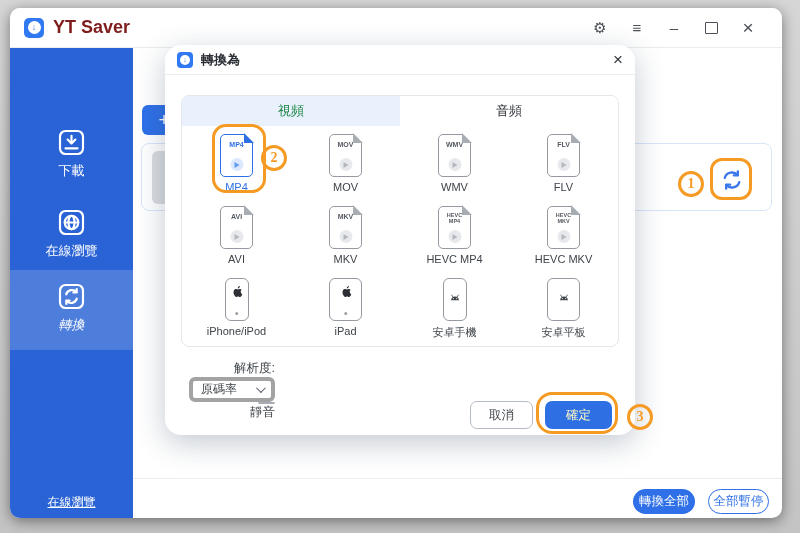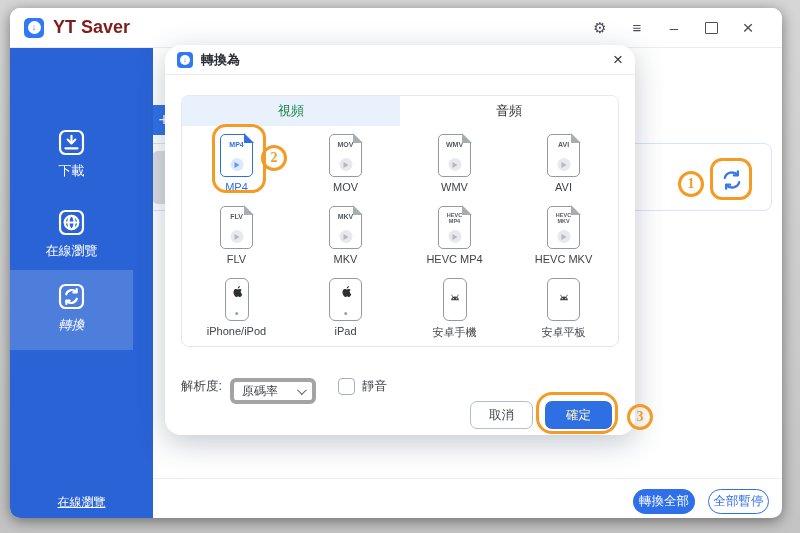--- a/index.html
+++ b/index.html
@@ -14,21 +14,21 @@
   .logo{width:20px;height:20px;border-radius:5px;background:#3079f2;display:flex;align-items:center;justify-content:center;flex:0 0 auto;}
   .logo .ring{width:13px;height:13px;border-radius:50%;background:#fff;display:flex;align-items:center;justify-content:center;
               color:#2f6fe0;font-size:9px;font-weight:bold;line-height:1;}
   .app-title{margin-left:9px;font-size:18px;font-weight:bold;color:#7f1d1d;}
   .tb-controls{margin-left:auto;display:flex;align-items:center;gap:21px;padding-right:12px;}
   .tb-btn{color:#4b4f55;font-size:15px;line-height:1;cursor:default;display:flex;align-items:center;justify-content:center;width:16px;height:16px;}
   .tb-max{width:11px;height:10px;border:1.5px solid #4b4f55;border-radius:1px;}
   .tb-close{font-size:19px;}
 
   
-  .sidebar{position:absolute;left:0;top:40px;width:143px;bottom:0;background:#2a63d6;z-index:2;}
+  .sidebar{position:absolute;left:0;top:40px;width:123px;bottom:0;background:#2a63d6;z-index:2;}
   .side-item{position:absolute;left:0;width:123px;height:80px;display:flex;flex-direction:column;align-items:center;padding-top:12px;box-sizing:border-box;}
   .side-item.active{background:#4d7edc;}
   .side-item svg{width:29px;height:29px;}
   .side-label{margin-top:5px;color:#fff;font-size:13px;}
   .side-footer{position:absolute;left:0;right:0;top:444px;text-align:center;}
   .side-footer a{color:#fff;font-size:12px;text-decoration:underline;}
 
   
   .plus-btn{position:absolute;left:132px;top:97px;width:44px;height:30px;border-radius:6px;background:#2f70e8;color:#fff;
             font-size:19px;display:flex;align-items:center;justify-content:center;z-index:1;}
@@ -74,21 +74,21 @@
   .fmt-cell.selected .play::after{border-left-color:#639af2;}
 
   .dev-icon{height:43px;border:1.6px solid #959aa1;border-radius:6px;background:#fff;position:relative;box-sizing:border-box;}
   .dev-icon.narrow{width:24px;}
   .dev-icon.wide{width:33px;}
   .dev-icon svg{position:absolute;left:50%;transform:translateX(-50%);}
   .dev-icon .glyph-top{top:6px;}
   .dev-icon .glyph-mid{top:13px;}
   .home-dot{position:absolute;bottom:5px;left:50%;transform:translateX(-50%);width:3.5px;height:3.5px;border-radius:50%;background:#9aa0a6;}
 
-  .opts-row{position:absolute;left:16px;top:333px;height:26px;display:flex;align-items:flex-start;}
+  .opts-row{position:absolute;left:16px;top:315px;height:26px;display:flex;align-items:flex-end;flex-direction:column;}
   .opt-label{font-size:12.5px;color:#3f4449;}
   .select{margin-left:8px;width:86px;height:26px;border:4px solid #a3a3a3;border-radius:6px;display:flex;align-items:center;
           padding:0 8px;box-sizing:border-box;font-size:12px;color:#3f4449;background:#fff;}
   .chev{margin-left:auto;width:6px;height:6px;border-right:1.6px solid #555a60;border-bottom:1.6px solid #555a60;transform:rotate(45deg) translateY(-2px);}
   .checkbox{margin-left:22px;width:15px;height:15px;border:1.5px solid #a7adb5;border-radius:4px;background:#fff;}
   .check-label{margin-left:7px;font-size:12.5px;color:#3f4449;}
 
   .dlg-btn{position:absolute;top:356px;height:28px;border-radius:7px;font-size:12.5px;display:flex;align-items:center;justify-content:center;box-sizing:border-box;}
   .btn-cancel{left:305px;width:63px;background:#fff;border:1px solid #b6bcc4;color:#3f4449;}
   .btn-confirm{left:380px;width:67px;background:#2f6fe4;color:#fef9c3;}
@@ -220,33 +220,33 @@
               <span class="fold"></span>
               <span class="ftext">WMV</span>
               <span class="play"></span>
             </div>
             <span class="flabel">WMV</span>
           </div>
 
           <div class="fmt-cell">
             <div class="file-icon">
               <span class="fold"></span>
+              <span class="ftext">FLV</span>
+              <span class="play"></span>
+            </div>
+            <span class="flabel">FLV</span>
+          </div>
+
+          <div class="fmt-cell">
+            <div class="file-icon">
+              <span class="fold"></span>
               <span class="ftext">AVI</span>
               <span class="play"></span>
             </div>
             <span class="flabel">AVI</span>
-          </div>
-
-          <div class="fmt-cell">
-            <div class="file-icon">
-              <span class="fold"></span>
-              <span class="ftext">FLV</span>
-              <span class="play"></span>
-            </div>
-            <span class="flabel">FLV</span>
           </div>
 
           <div class="fmt-cell">
             <div class="file-icon">
               <span class="fold"></span>
               <span class="ftext">MKV</span>
               <span class="play"></span>
             </div>
             <span class="flabel">MKV</span>
           </div>

